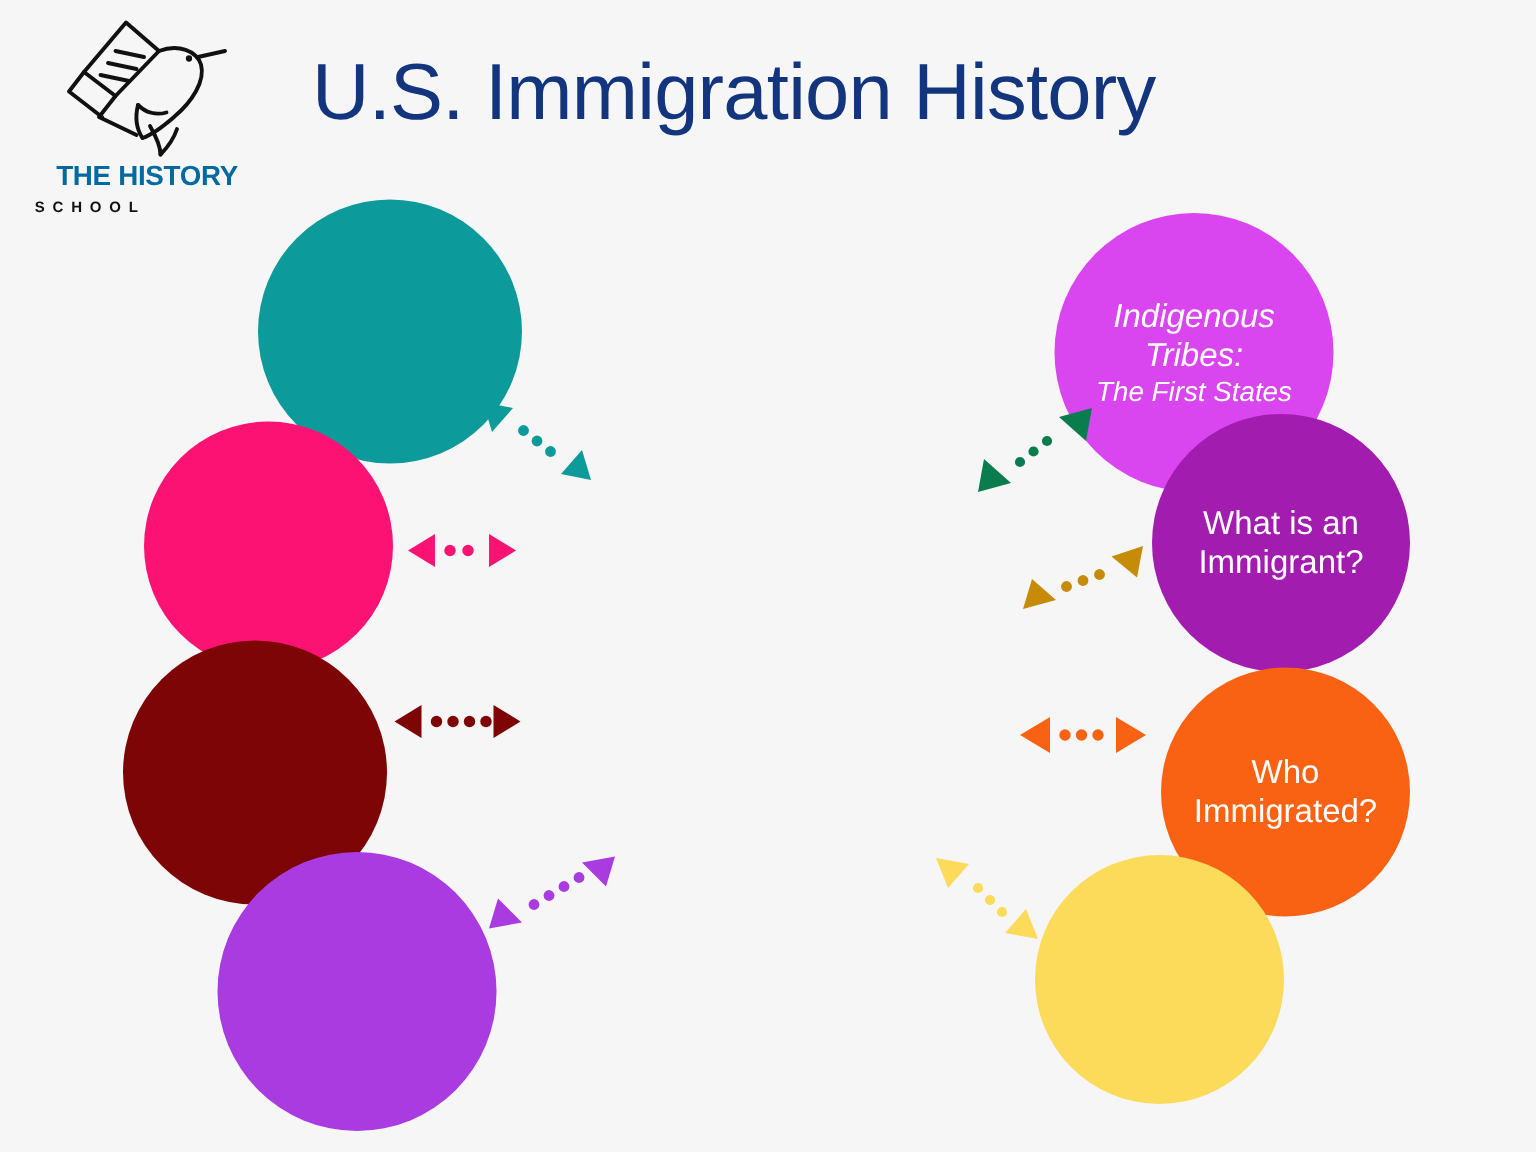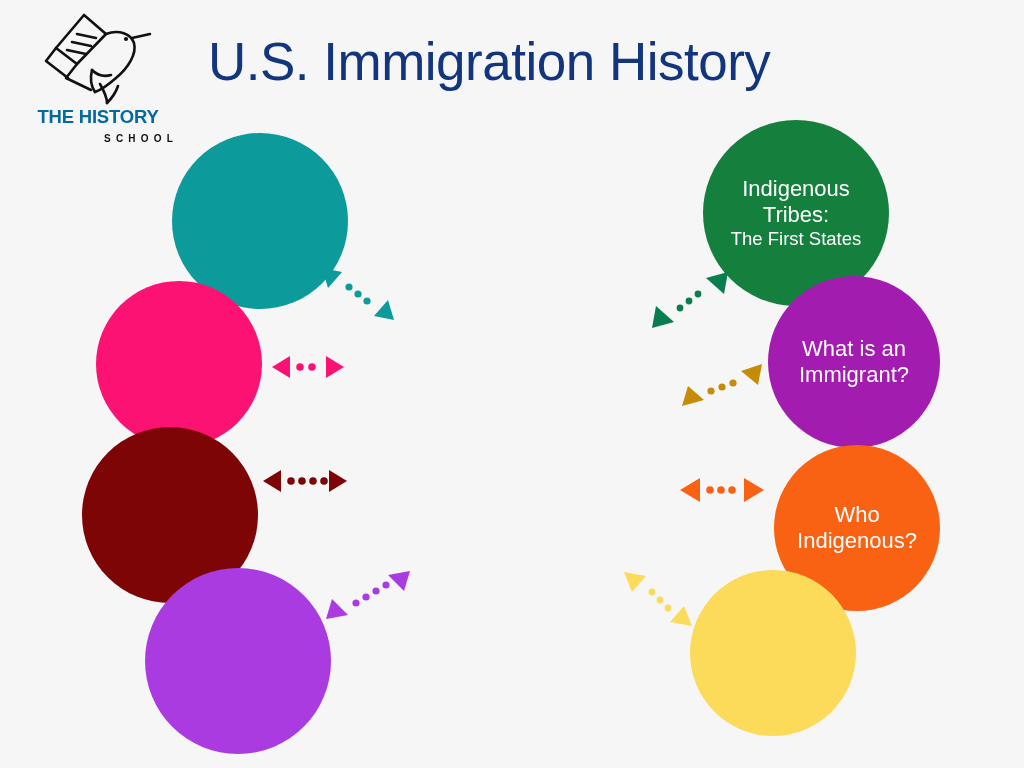--- a/index.html
+++ b/index.html
@@ -46,21 +46,21 @@
     font-size: 18.5px;
     letter-spacing: -0.2px;
     color: #0369a1;
     line-height: 1;
   }
   #logo-subword {
     position: absolute;
     left: 0;
     top: 122px;
     width: 160px;
-    text-align: right;
+    text-align: left;
     font-weight: bold;
     font-size: 10px;
     letter-spacing: 5.2px;
     text-indent: 5.2px;
     color: #111111;
     line-height: 1;
   }
 
   
   #page-title {
@@ -143,33 +143,33 @@
   <div id="page-title">U.S. Immigration History</div>
 
   <div class="node" id="node-teal" style="left:172px; top:133px; width:176px; height:176px; background:#0d9a9b;"></div>
 
   <div class="node" id="node-pink" style="left:96px; top:281px; width:166px; height:166px; background:#fc1273;"></div>
 
   <div class="node" id="node-maroon" style="left:82px; top:427px; width:176px; height:176px; background:#7d0505;"></div>
 
   <div class="node" id="node-purple" style="left:145px; top:568px; width:186px; height:186px; background:#a93be0;"></div>
 
-  <div class="node" id="node-green" style="left:703px; top:120px; width:186px; height:186px; background:#15803d;">
+  <div class="node" id="node-green" style="left:703px; top:142px; width:186px; height:186px; background:#d946ef;font-style:italic;">
     <div>
       <span class="node-label satellite-label">Indigenous Tribes:</span>
       <span class="node-sub" style="font-size:18.5px;">The First States</span>
     </div>
   </div>
 
   <div class="node" id="node-gold" style="left:768px; top:276px; width:172px; height:172px; background:#a21caf;">
     <span class="node-label satellite-label">What is an Immigrant?</span>
   </div>
 
   <div class="node" id="node-orange" style="left:774px; top:445px; width:166px; height:166px; background:#f96213;">
-    <span class="node-label satellite-label">Who Indigenous?</span>
+    <span class="node-label satellite-label">Who Immigrated?</span>
   </div>
 
   <div class="node" id="node-yellow" style="left:690px; top:570px; width:166px; height:166px; background:#fcda5a;"></div>
 
   <svg class="arrow" style="left:316px; top:262px; width:84px; height:64px;" viewBox="0 0 84 64" xmlns="http://www.w3.org/2000/svg">
     <g fill="#0d9a9b">
       <polygon points="6,6 26,10 12,26"></polygon>
       <circle cx="33" cy="25" r="3.6"></circle>
       <circle cx="42" cy="32" r="3.6"></circle>
       <circle cx="51" cy="39" r="3.6"></circle>

